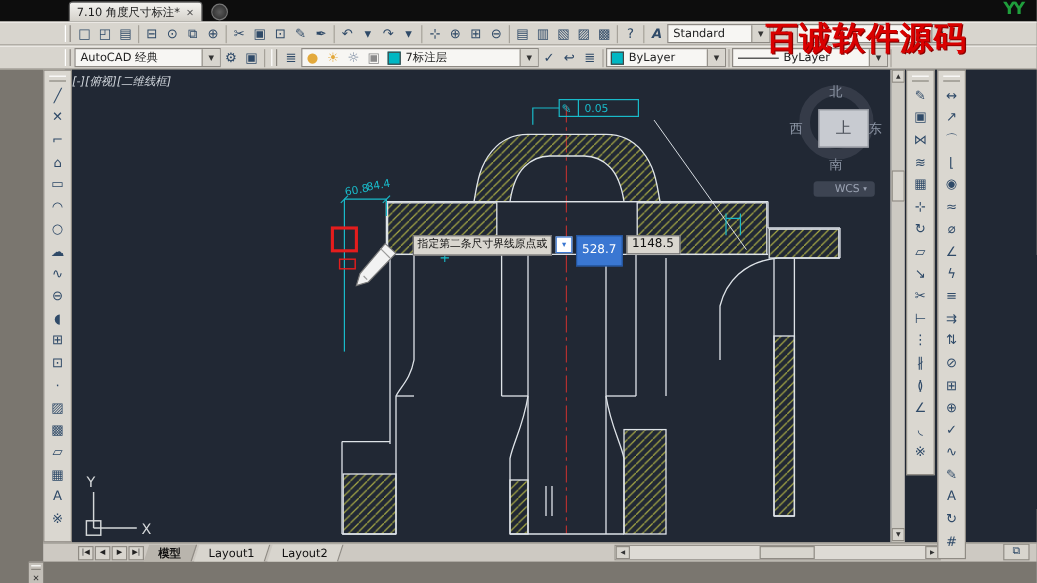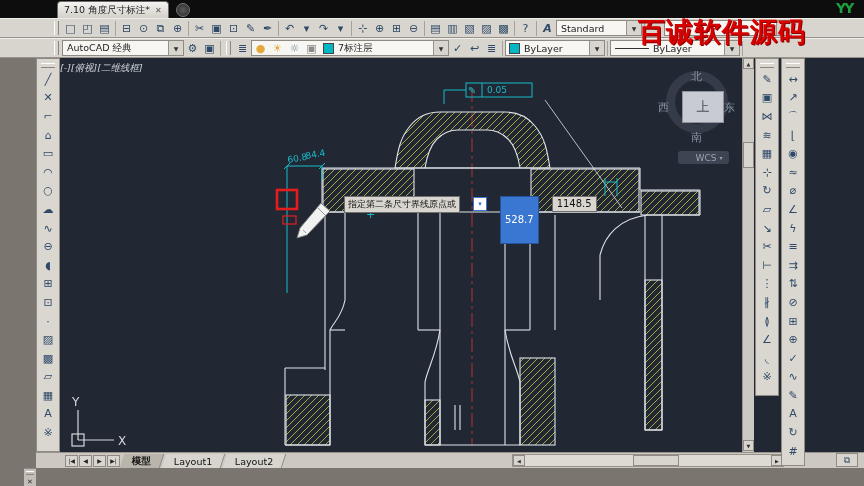--- a/index.html
+++ b/index.html
@@ -51,26 +51,26 @@
          font-size:13px;color:#4a4f58;}
   .cdir{position:absolute;font-size:11px;color:#8d96a6;}
   .wcsbtn{position:absolute;left:624px;top:93px;width:40px;height:13px;background:#3d4452;border-radius:3px;
           color:#9aa2b2;font-size:9px;display:flex;align-items:center;justify-content:center;gap:3px;padding-left:11px;}
   
   .vsb{position:absolute;left:688px;top:0;width:12px;height:394px;background:#ccc9c2;border-left:1px solid #999;box-sizing:border-box;}
   .vsb .a{position:absolute;left:0;width:11px;height:11px;background:#d8d5ce;border:1px solid #8f8b84;box-sizing:border-box;
           font-size:5px;color:#333;display:flex;align-items:center;justify-content:center;}
   .vsb .thumb{position:absolute;left:0;top:84px;width:11px;height:26px;background:#d8d5ce;border:1px solid #8f8b84;box-sizing:border-box;}
   
-  .dyn{position:absolute;left:290px;top:138px;display:flex;align-items:flex-start;gap:13px;z-index:15;text-align:center;}
+  .dyn{position:absolute;left:290px;top:138px;display:flex;align-items:flex-start;gap:3px;z-index:15;text-align:center;}
   .dynbox{background:#d9d6cf;border:1px solid #6f6f6f;font-size:9px;color:#111;
           height:15px;line-height:15px;padding:0 3px;white-space:nowrap;}
   .dynico{width:12px;height:12px;background:#fff;border:1px solid #3a77d2;color:#3a77d2;
           font-size:7px;display:flex;align-items:center;justify-content:center;margin-top:1px;}
-  .dynval1{background:#3a77d2;border:1px solid #24549c;color:#fff;font-size:10px;height:14px;line-height:14px;padding:16px 4px;}
+  .dynval1{background:#3a77d2;border:1px solid #24549c;color:#fff;font-size:10px;height:14px;line-height:14px;padding:5px 4px;}
   .dynval2{background:#d9d6cf;border:1px solid #6f6f6f;color:#111;font-size:10px;height:14px;line-height:14px;padding:0 4px;}
   .cross{position:absolute;left:312px;top:150px;color:#19bac9;font-size:11px;}
   
   .wm{position:absolute;left:638px;top:14px;z-index:50;font-weight:bold;font-size:27px;color:#d90000;
       letter-spacing:1px;text-shadow:1px 1px 0 #8a0000;white-space:nowrap;}
   .wmlogo{position:absolute;left:836px;top:0px;z-index:50;font-weight:bold;font-size:14px;color:#1f9e3c;letter-spacing:-2px;}
   
   .sheetrow{position:absolute;left:36px;top:452px;width:828px;height:16px;background:#cdc9c2;
             border-top:1px solid #97938c;display:flex;align-items:center;box-sizing:border-box;}
   .navb{width:13px;height:12px;background:#d8d5ce;border:1px solid #8f8b84;box-sizing:border-box;

